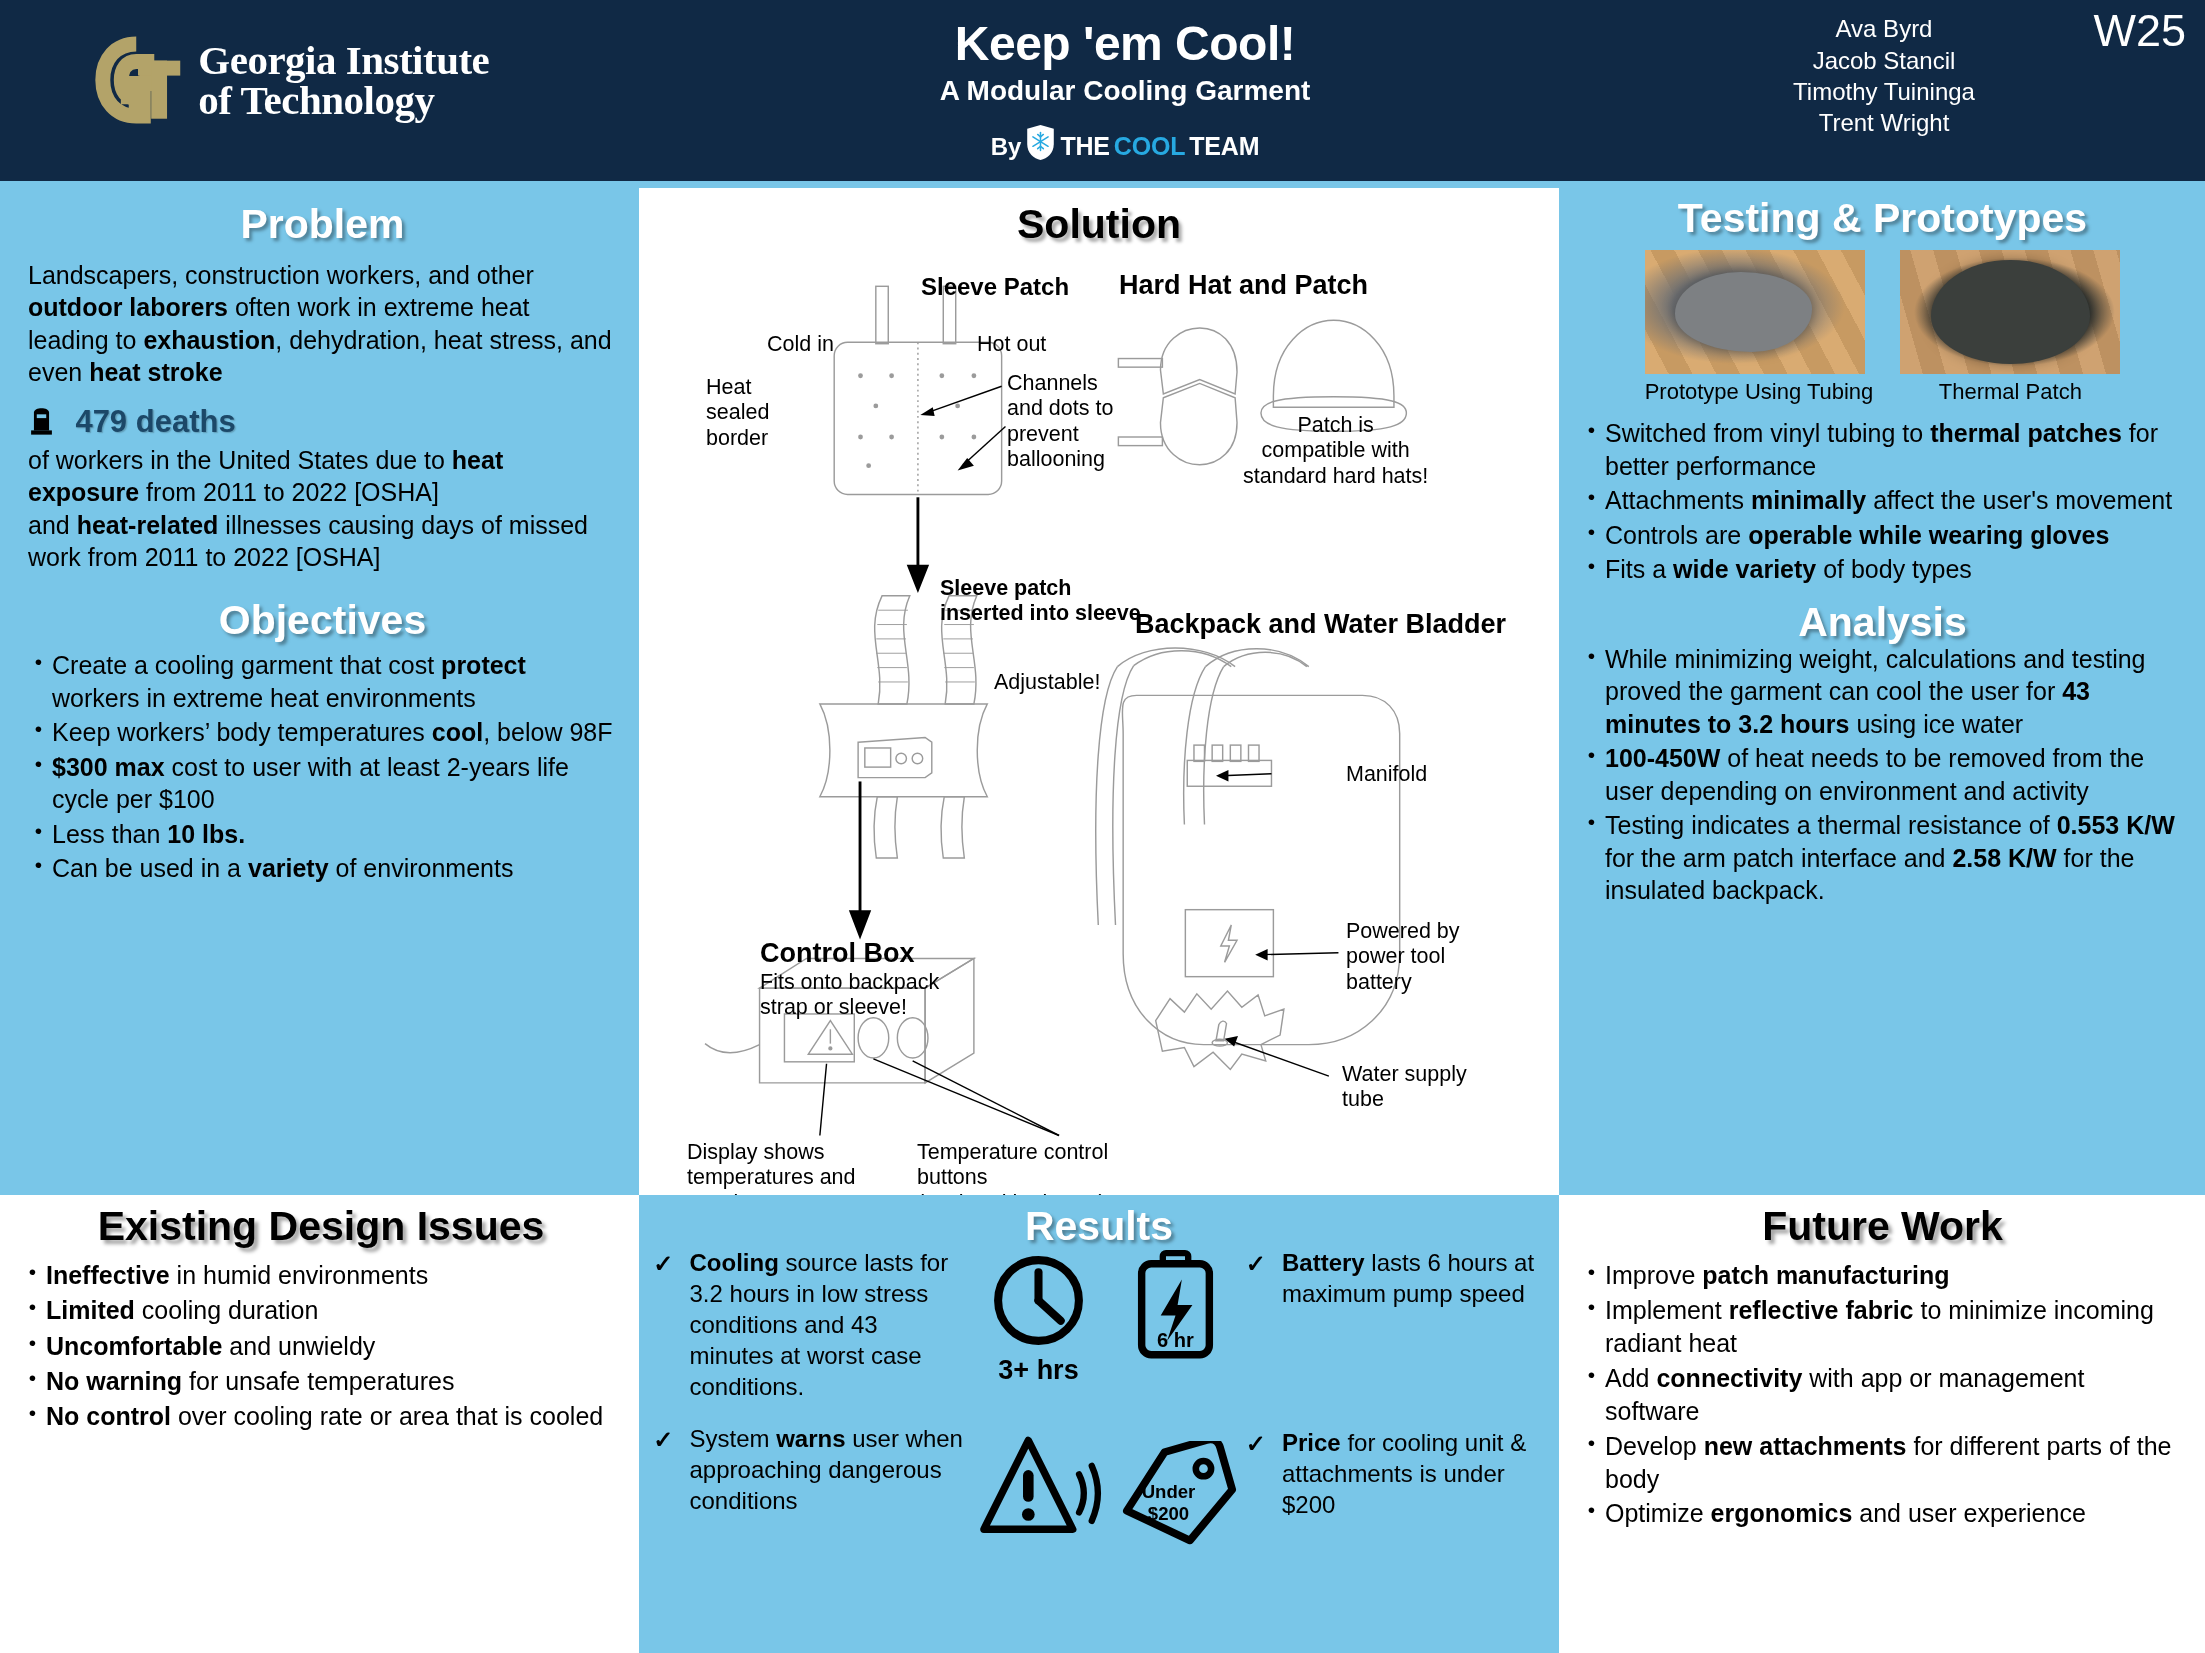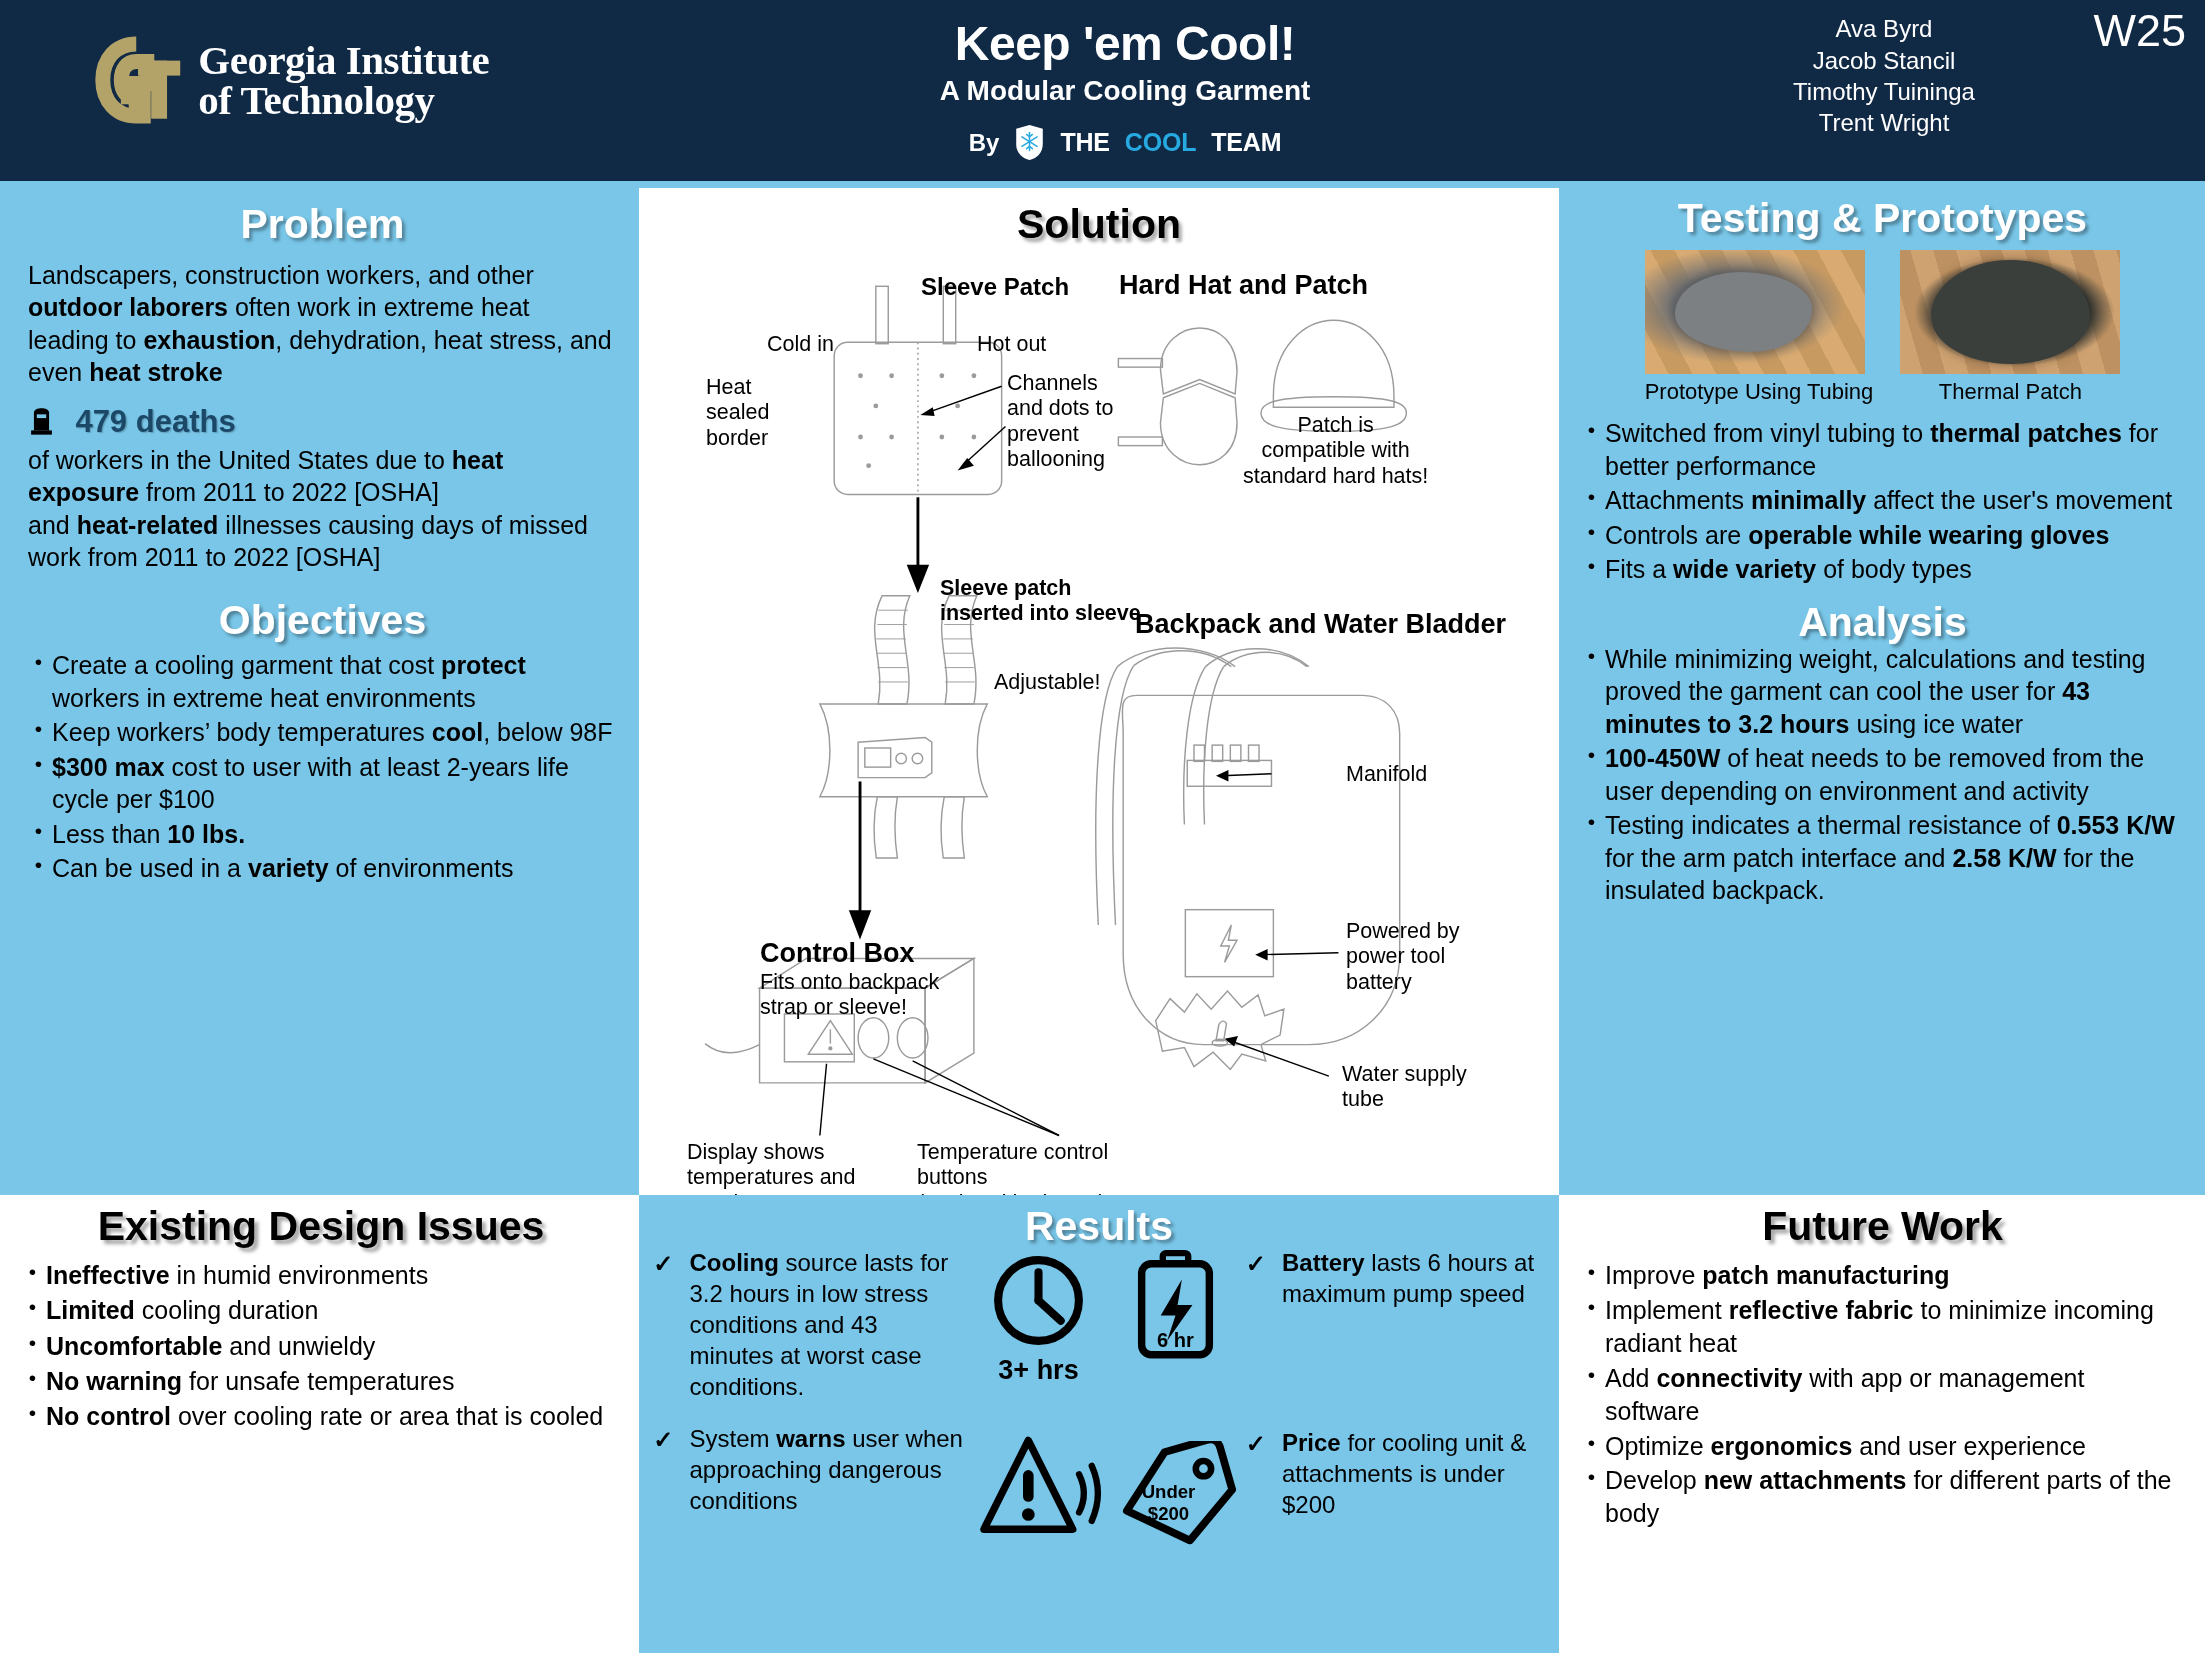--- a/index.html
+++ b/index.html
@@ -22,21 +22,21 @@
   .gt-mark svg { width:88px; height:88px; display:block; }
   .gt-words { color:#fff; font-family:"Liberation Serif", serif; font-weight:bold; font-size:41px; line-height:0.98; letter-spacing:-0.5px; }
   .gt-words span { display:block; }
 
   .title-block {
     position:absolute; left:814px; top:0px; width:622px; height:181px;
     display:flex; flex-direction:column; align-items:center; justify-content:center; gap:2.9px;
   }
   .main-title { color:#fff; font-size:48px; font-weight:bold; line-height:1.0; letter-spacing:-0.5px; }
   .sub-title  { color:#fff; font-size:28px; font-weight:bold; line-height:1.0; margin-top:6.7px; }
-  .byline { display:flex; align-items:center; gap:15px; margin-top:16px; }
+  .byline { display:flex; align-items:flex-end; gap:4px; margin-top:16px; }
   .byline .by { color:#fff; font-size:24px; font-weight:bold; }
   .shield { width:31px; height:37px; display:block; }
   .team-word { font-size:25px; font-weight:bold; letter-spacing:-0.2px; }
   .team-white { color:#ffffff; }
   .team-blue { color:#27a9e1; }
 
   .authors {
     position:absolute; right:163px; top:13.4px; width:316px;
     text-align:center; color:#fff; font-size:24px; line-height:1.30;
   }
@@ -487,21 +487,21 @@
       </div>
     </div>
 
     <div class="col-future">
       <div style="position:absolute; left:22px; top:10.5px; width:603px;">
         <div class="sec-title dark">Future Work</div>
         <ul class="bullets" style="margin-top:12.4px; line-height:1.32;">
           <li><span>Improve </span><b>patch manufacturing</b><span></span></li>
           <li><span>Implement </span><b>reflective fabric</b><span> to minimize incoming radiant heat</span></li>
           <li><span>Add </span><b>connectivity</b><span> with app or management software</span></li>
+          <li><span>Develop </span><b>new attachments</b><span> for different parts of the body</span></li>
           <li><span>Optimize </span><b>ergonomics</b><span> and user experience</span></li>
-          <li><span>Develop </span><b>new attachments</b><span> for different parts of the body</span></li>
         </ul>
       </div>
     </div>
   </div>
 
 </div>
 
 
 </body></html>

